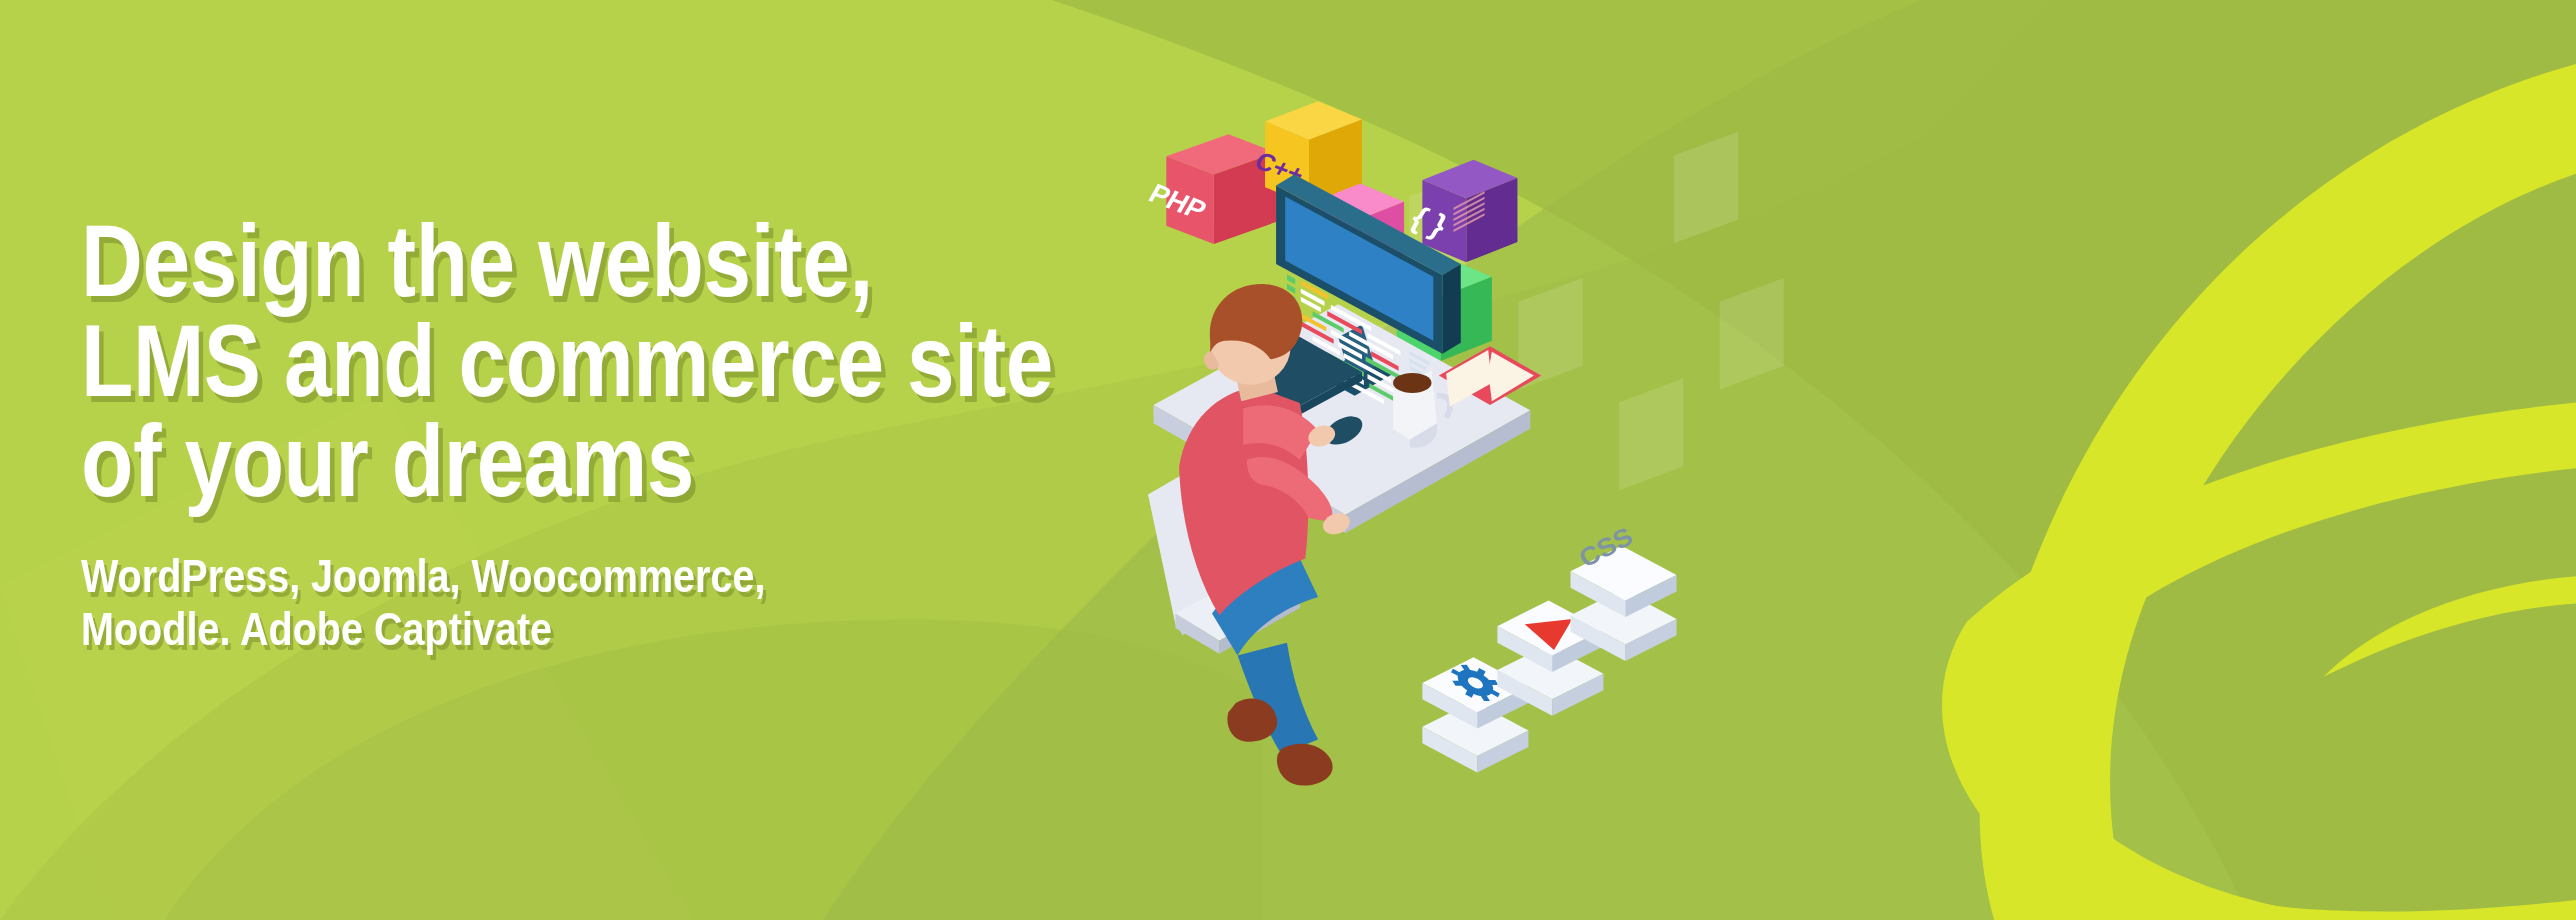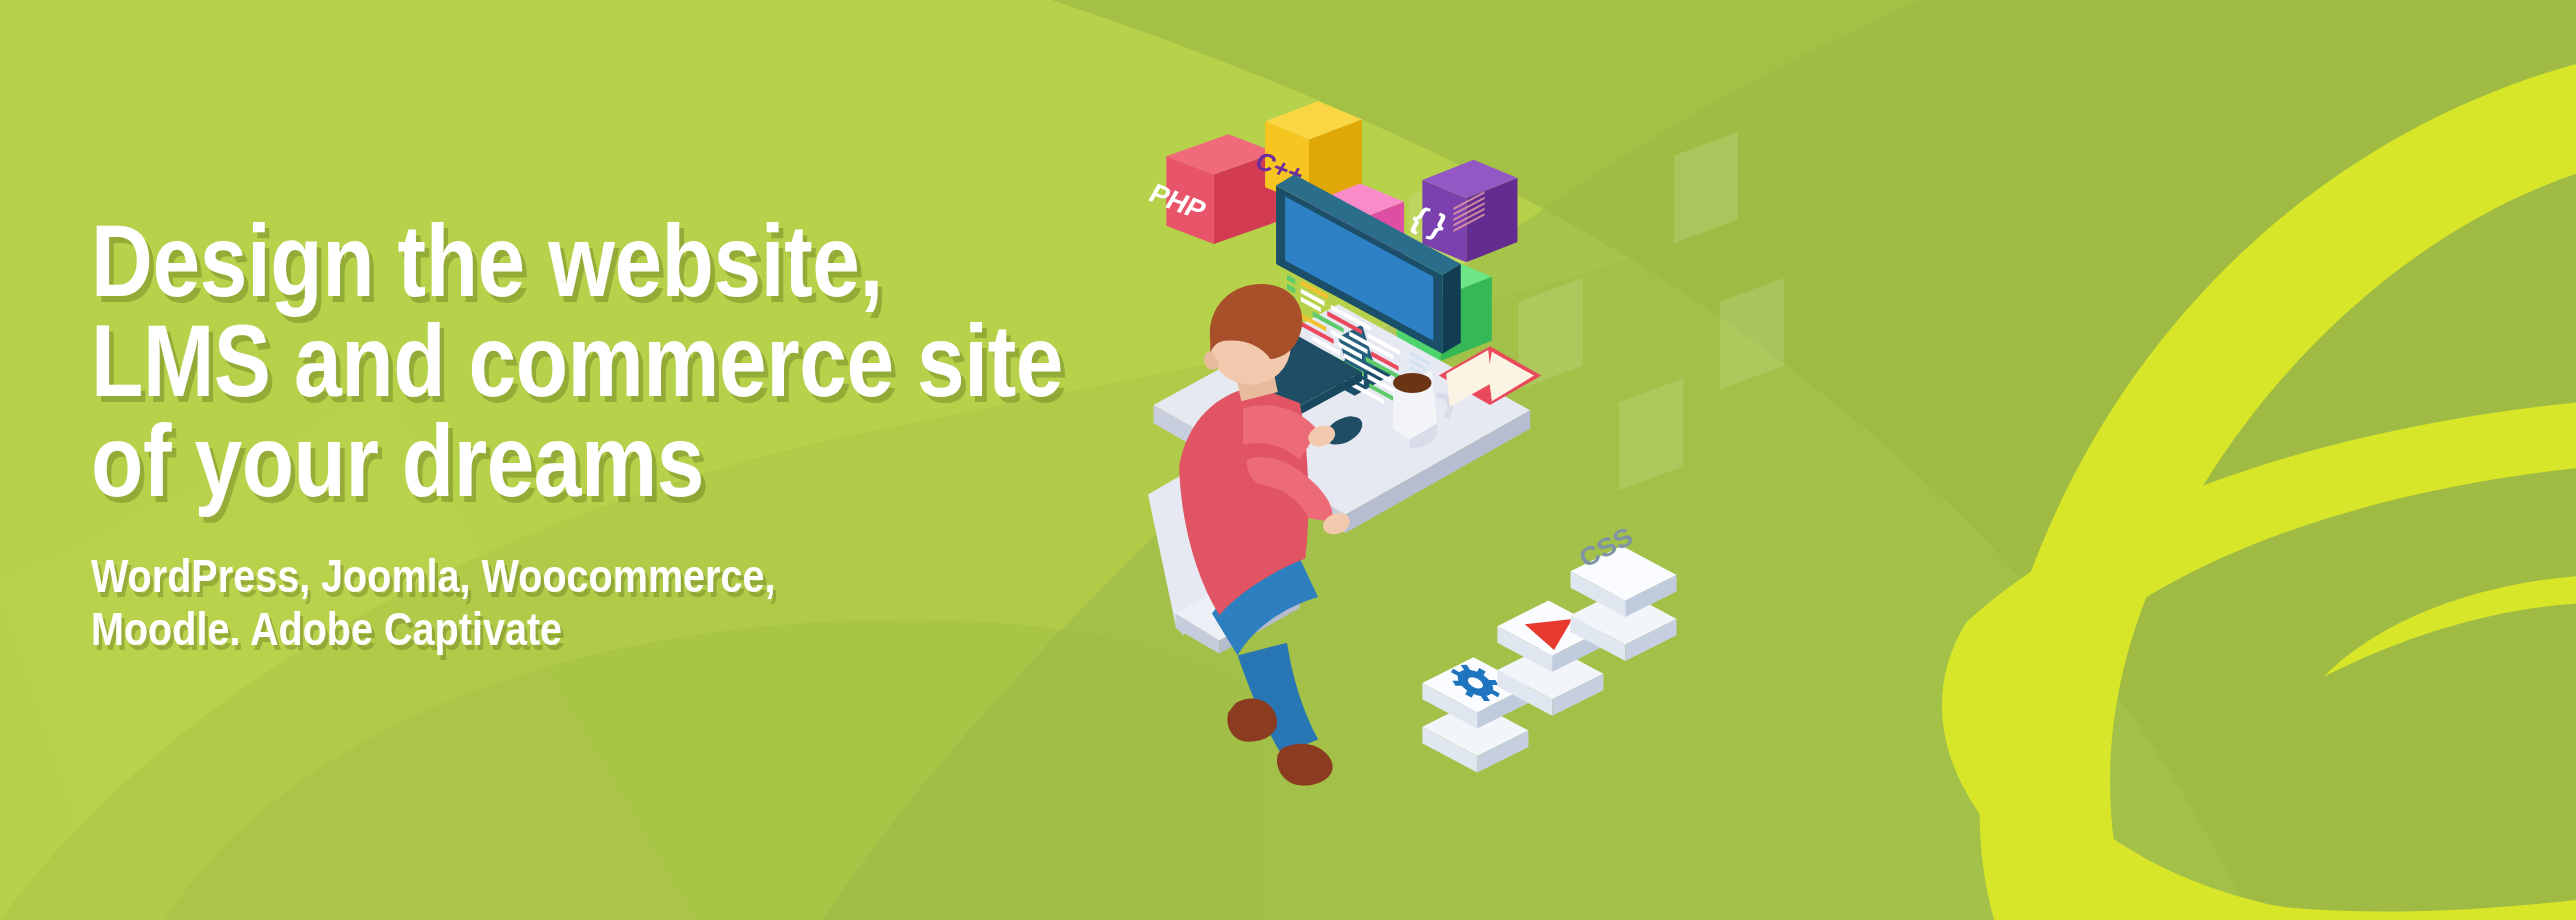--- a/index.html
+++ b/index.html
@@ -10,21 +10,21 @@
     overflow:hidden;
   }
   .banner{
     position:relative; width:2576px; height:920px;
     background:#A6C44A; overflow:hidden;
   }
   .bg-layer{ position:absolute; inset:0; width:100%; height:100%; }
 
   
   .copy{
-    position:absolute; left:91px; top:212px; z-index:40;
+    position:absolute; left:81px; top:212px; z-index:40;
     width:1143px;
   }
   .headline{
     font-size:102px;
     line-height:0.98;
     font-weight:700;
     color:#ffffff;
     letter-spacing:-0.5px;
     transform:scaleX(0.84);
     transform-origin:left top;

